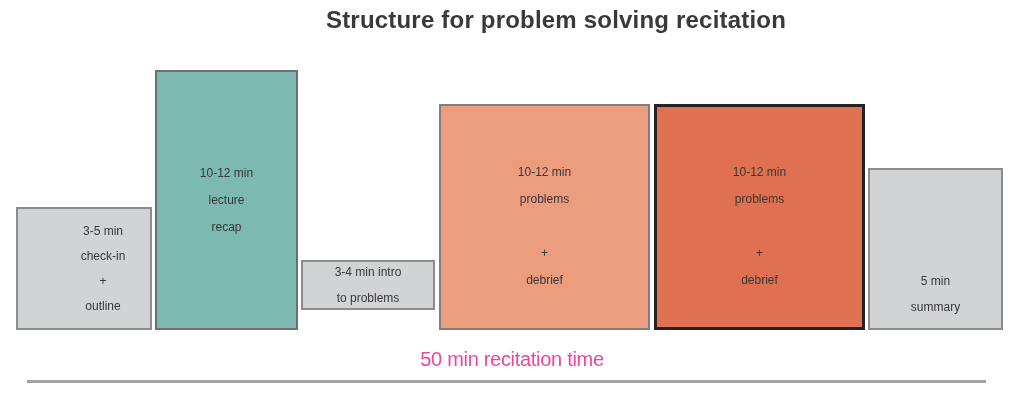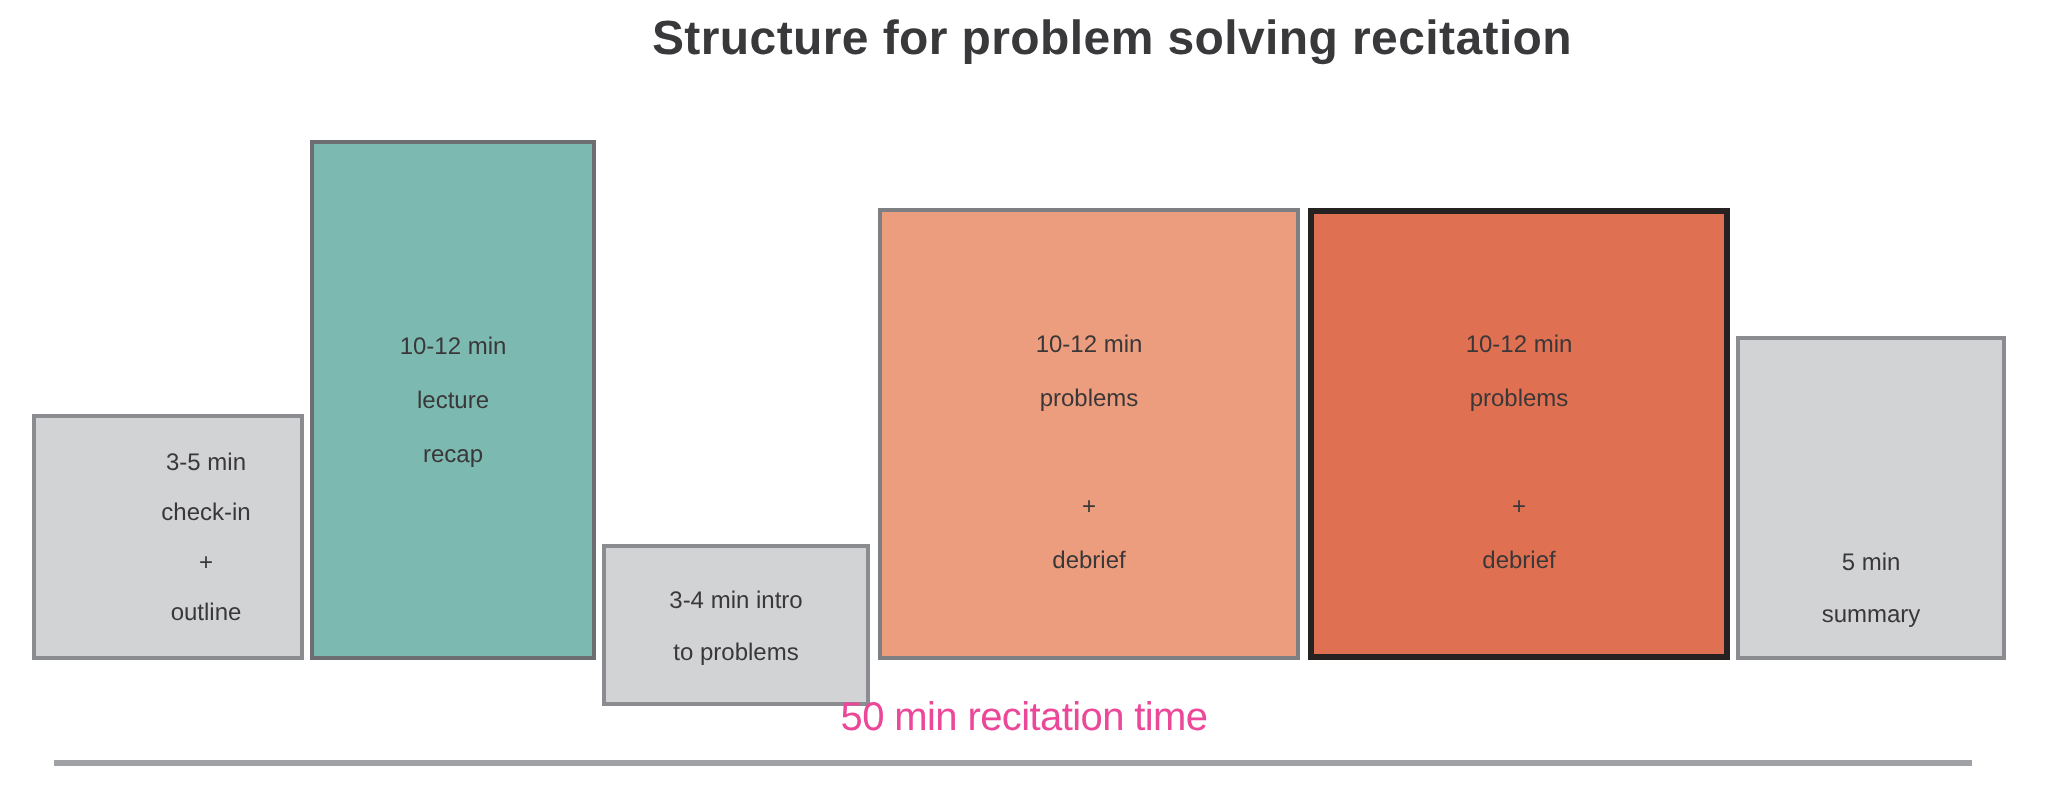--- a/index.html
+++ b/index.html
@@ -37,21 +37,21 @@
     text-align: center;
     font-size: 12px;
     color: #3a3739;
     white-space: pre-line;
   }
   
   .b-checkin   { left: 16px;  top: 207px; width: 136px; height: 123px; }
   .b-checkin   .block-text { line-height: 25px; margin-left: 38px; }
   .b-recap     { left: 155px; top: 70px;  width: 143px; height: 260px; }
   .b-recap     .block-text { line-height: 27px; }
-  .b-intro     { left: 301px; top: 272px; width: 134px; height: 81px; }
+  .b-intro     { left: 301px; top: 260px; width: 134px; height: 50px; }
   .b-intro     .block-text { line-height: 26px; }
   .b-problems1 { left: 439px; top: 104px; width: 211px; height: 226px; }
   .b-problems1 .block-text { line-height: 27px; transform: translateY(9px); }
   .b-problems2 { left: 654px; top: 104px; width: 211px; height: 226px; border-width: 3px; }
   .b-problems2 .block-text { line-height: 27px; transform: translateY(9px); }
   .b-summary   { left: 868px; top: 168px; width: 135px; height: 162px; }
   .b-summary   .block-text { line-height: 26px; transform: translateY(27px); margin-top: 36px; }
 
   .timeline-caption {
     position: absolute;

